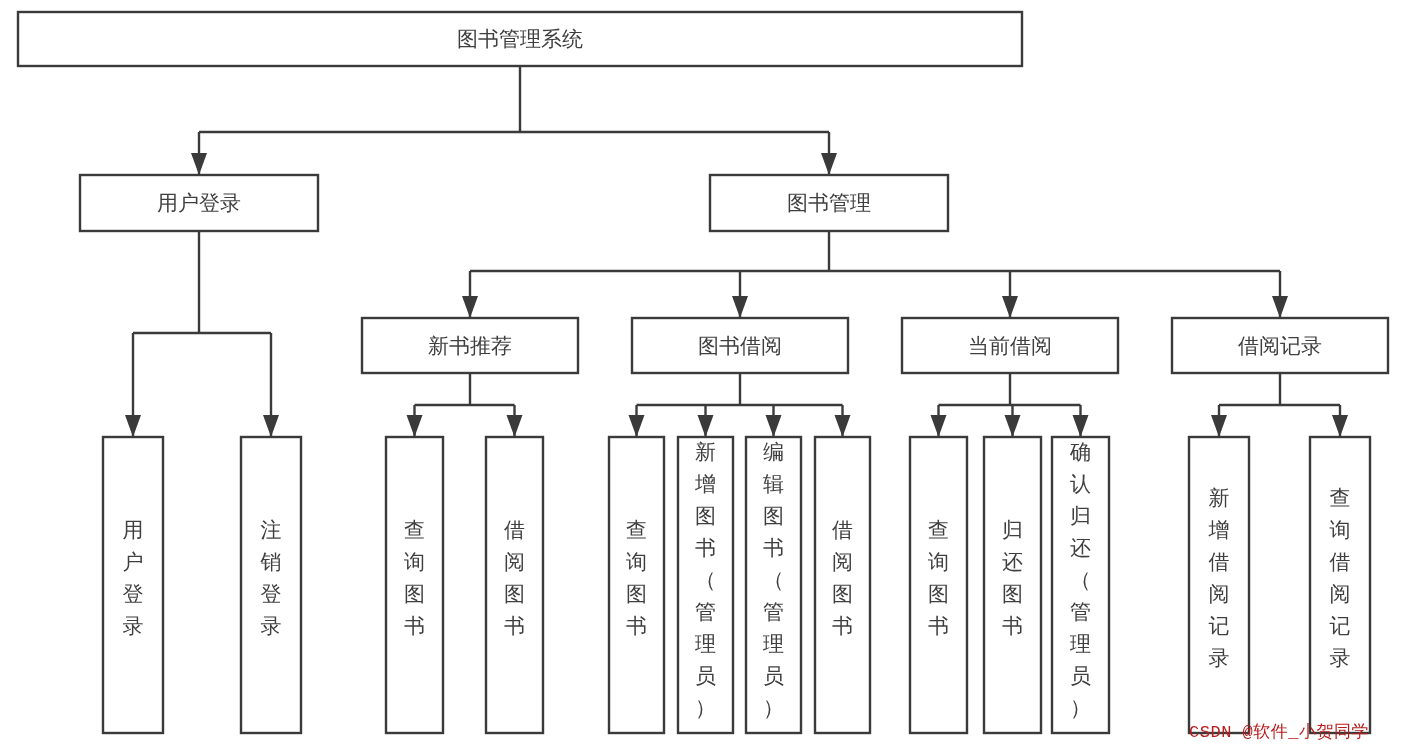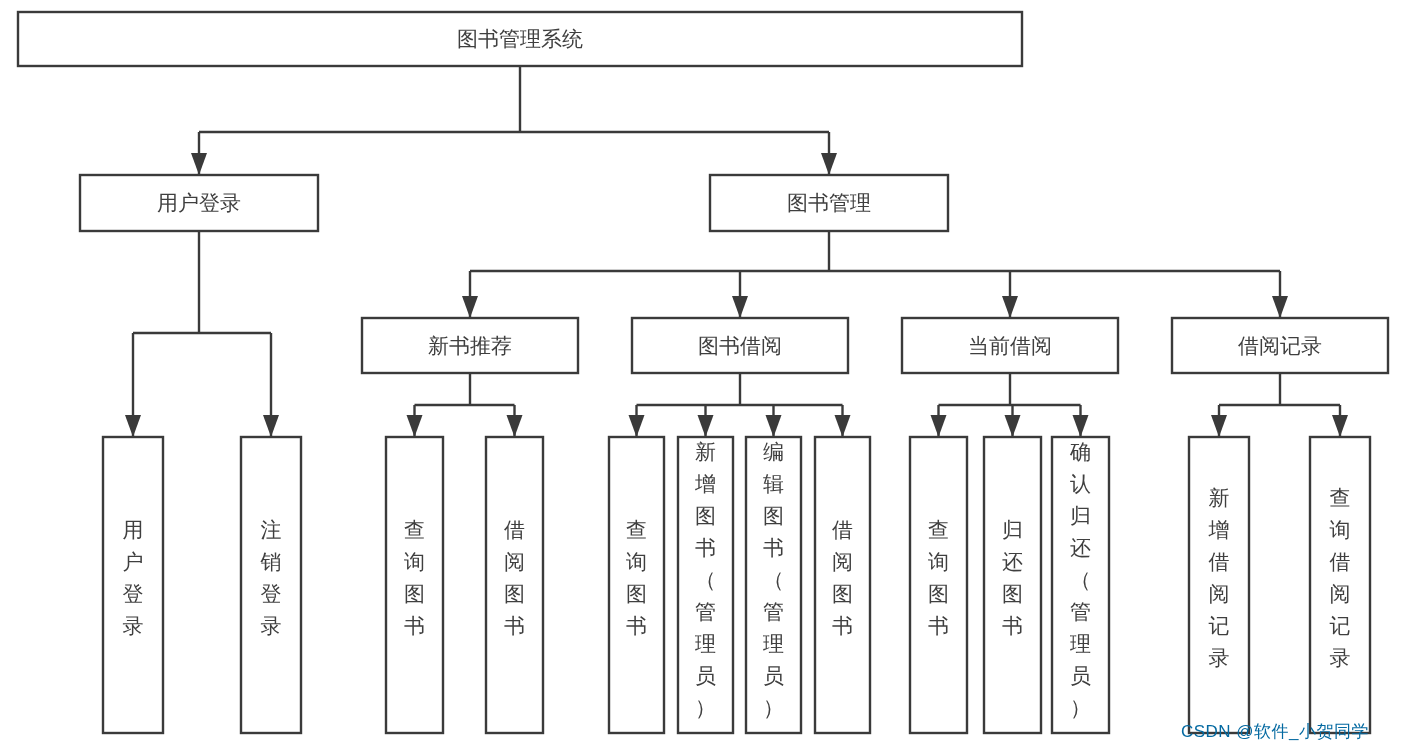--- a/index.html
+++ b/index.html
@@ -53,23 +53,23 @@
     stroke-linecap: butt;
   }
   .arrow-head {
     fill: #3a3a3a;
     stroke: none;
   }
   .watermark-text {
     position: absolute;
     right: 8px;
     bottom: 4px;
-    color: #0369a1;
+    color: #b91c1c;
     font-size: 17px;
-    font-family: Liberation Sans, sans-serif;
+    font-family: Liberation Mono, monospace;
     white-space: nowrap;
     letter-spacing: 0.5px;
     pointer-events: none;
   }
 </style>
 </head>
 <body>
 
 <div id="diagram-root">
   <svg id="structure-chart" viewBox="0 0 1405 747">

